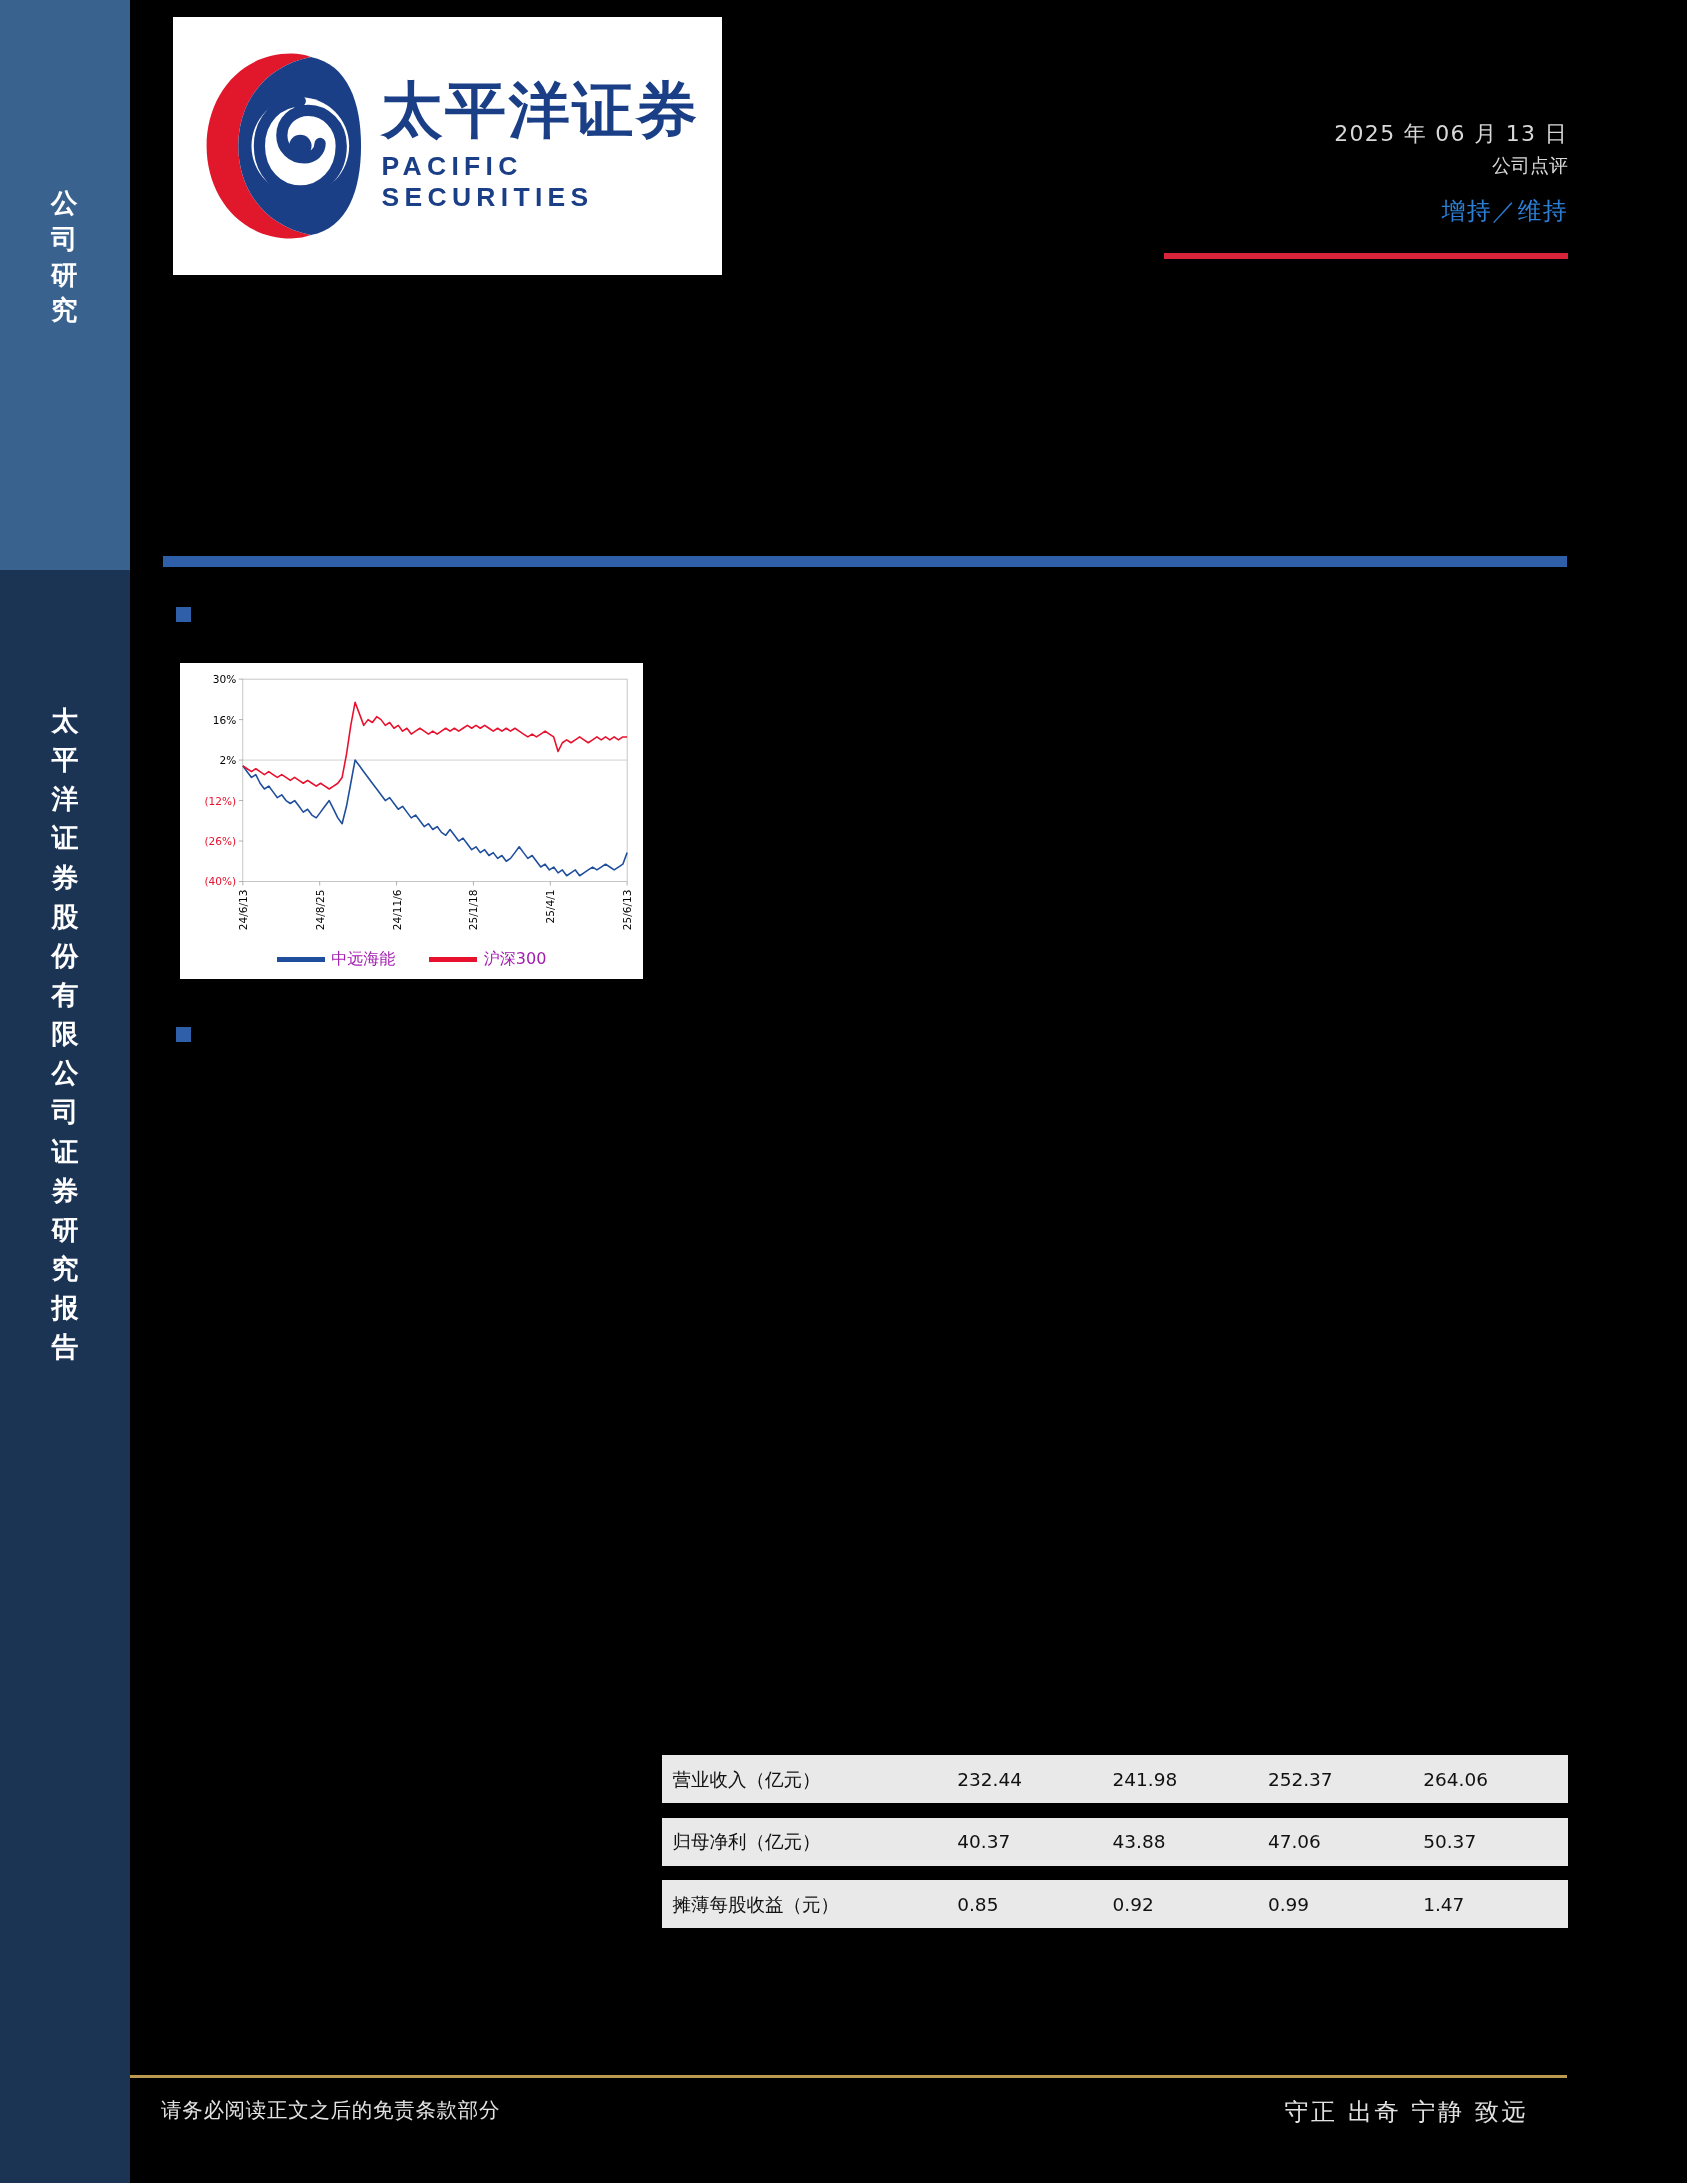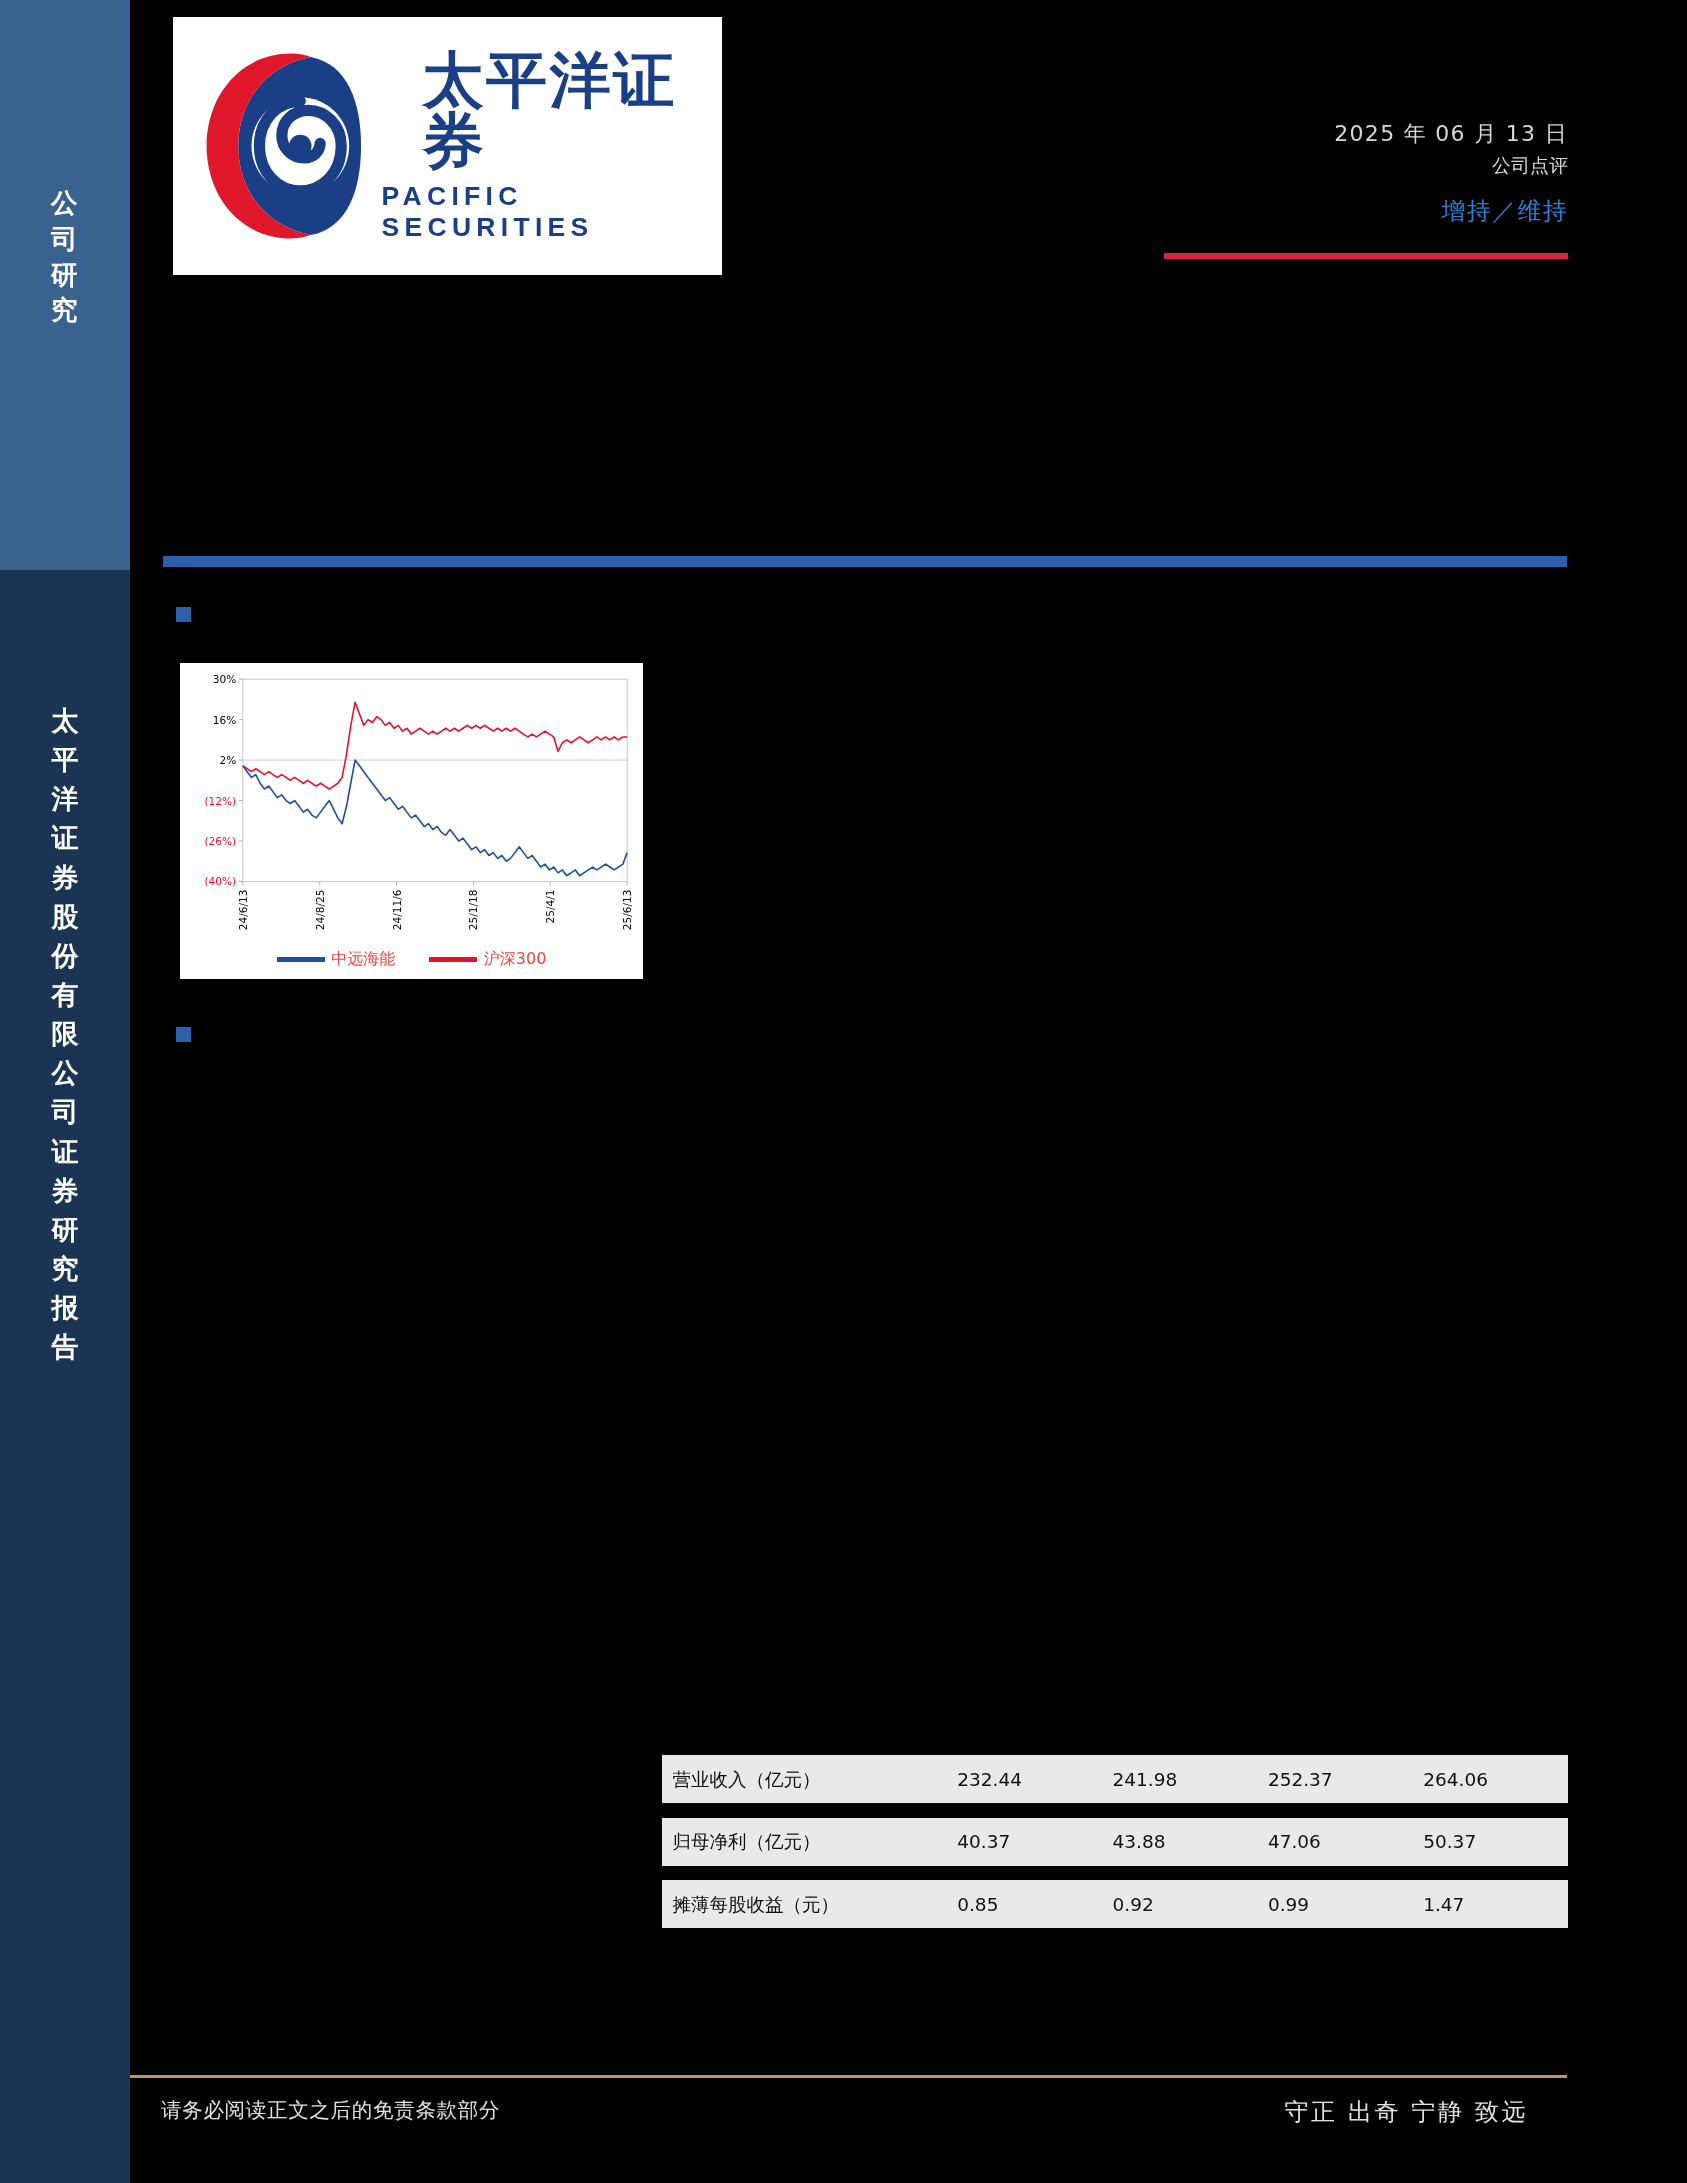--- a/index.html
+++ b/index.html
@@ -95,21 +95,20 @@
   .logo-text {
     margin-left: 17px;
   }
   .logo-cn {
     font-family: "DejaVu Sans", sans-serif;
     font-size: 61px;
     font-weight: bold;
     color: #1b3f86;
     letter-spacing: 2.6px;
     line-height: 1;
-    margin-left: 41px;
   }
   .logo-en {
     font-family: "Liberation Sans", sans-serif;
     font-size: 26.5px;
     font-weight: bold;
     color: #1b3f86;
     letter-spacing: 5.3px;
     margin-top: 10.6px;
   }
 
@@ -199,21 +198,21 @@
     gap: 6.6px;
   }
   .legend-swatch {
     width: 48px;
     height: 4.6px;
     display: inline-block;
   }
   .legend-label {
     font-family: "DejaVu Sans", sans-serif;
     font-size: 16px;
-    color: #ef4444;
+    color: #a21caf;
   }
 
   
   .fc-table {
     position: absolute;
     left: 662px;
     top: 1755px;
     width: 906px;
     border-collapse: collapse;
     font-family: "DejaVu Sans", sans-serif;

